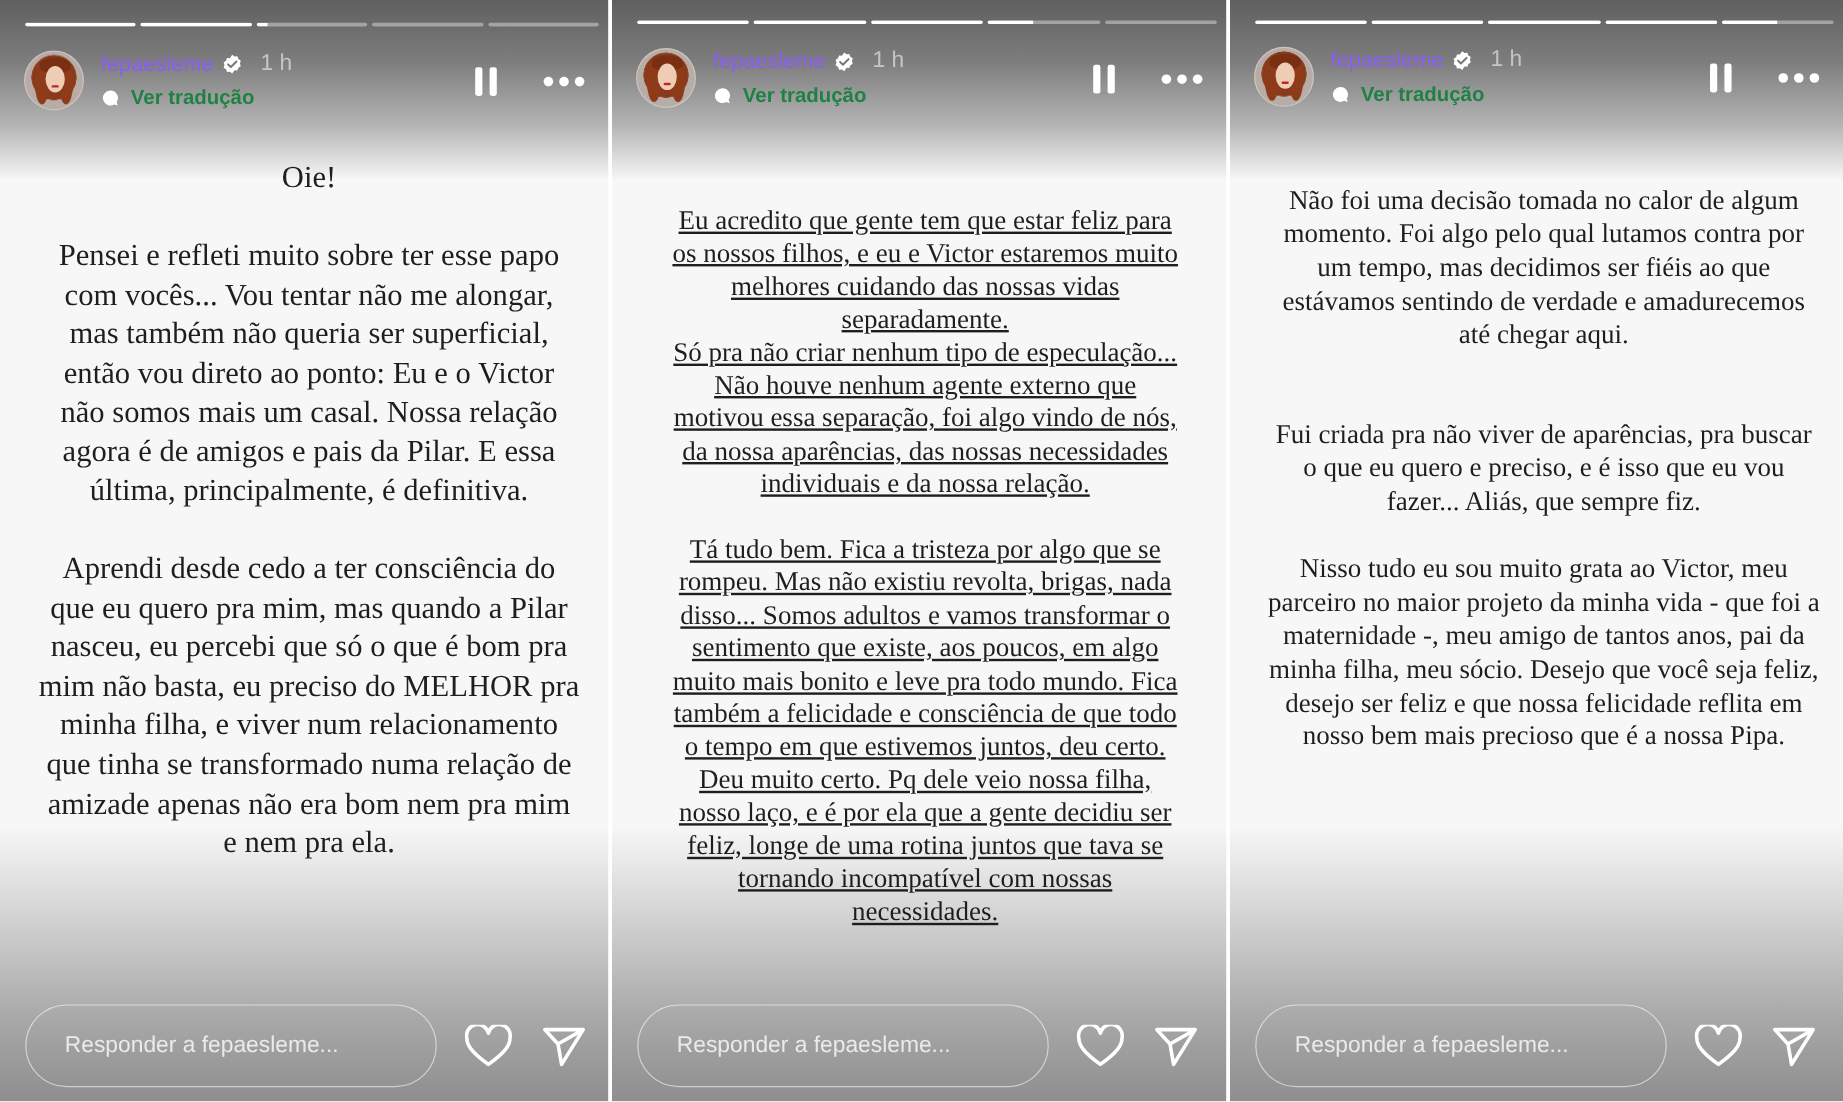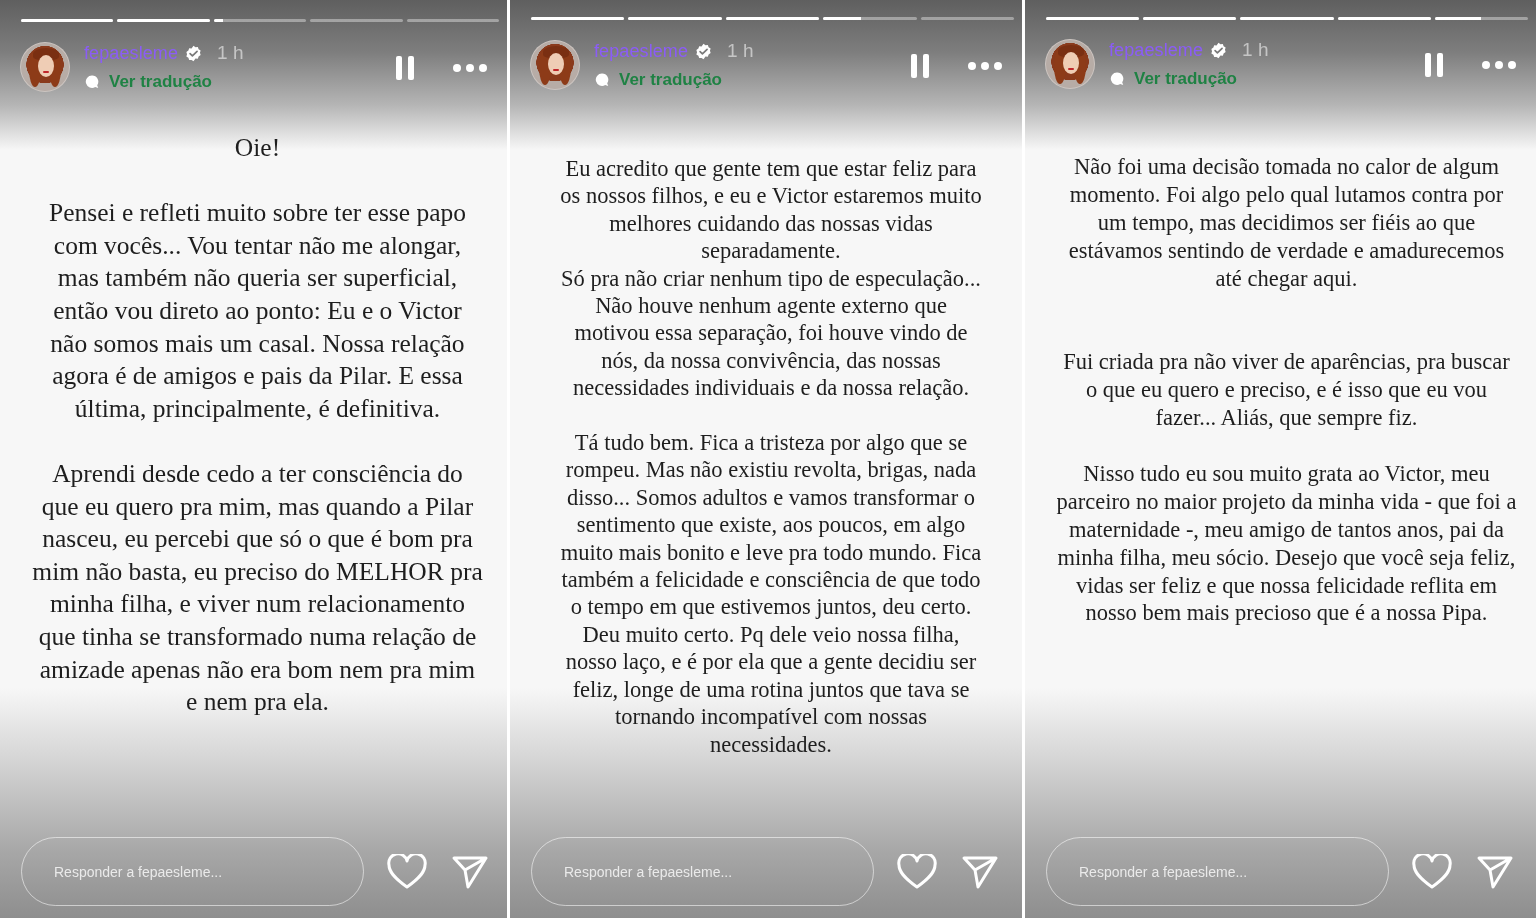--- a/index.html
+++ b/index.html
@@ -64,21 +64,21 @@
   .story-text.mid { font-size: 22.5px; line-height: 27.4px; }
   .story-text.mid .gap { height: 27.4px; }
   .story-text.right { font-size: 22.5px; line-height: 27.9px; }
   .story-text.right .gap { height: 27.9px; }
 
   .reply-bar { position: absolute; left: 21px; right: 18px; bottom: 11px; height: 70px; }
   .reply-input {
     position: absolute; left: 0; top: 0; width: 343px; height: 69px;
     border: 1.5px solid rgba(255,255,255,0.55); border-radius: 35px;
     background: transparent; color: rgba(255,255,255,0.8);
-    font-family: "Liberation Sans", sans-serif; font-size: 14px;
+    font-family: "Liberation Sans", sans-serif; font-size: 19px;
     padding-left: 32px; outline: none;
   }
   .reply-input::placeholder { color: rgba(255,255,255,0.78); }
   .heart-btn { position: absolute; left: 366px; top: 17px; width: 40px; height: 36px; cursor: pointer; }
   .send-btn { position: absolute; left: 430px; top: 17px; width: 38px; height: 36px; cursor: pointer; }
 </style>
 </head>
 <body>
 
 <div class="panel" style="left:0;width:507px;">
@@ -203,23 +203,23 @@
         <span class="l"></span>
         <span class="r"></span>
       </div>
     <div class="more-btn">
         <i></i>
         <i></i>
         <i></i>
       </div>
   </div>
 
-  <div class="story-text mid" style="top:155px;left:50px;right:40px;">
+  <div class="story-text mid" style="top:170px;left:50px;right:40px;text-decoration:underline;">
     <span class="para">Eu acredito que gente tem que estar feliz para os nossos filhos, e eu e Victor estaremos muito melhores cuidando das nossas vidas separadamente.</span>
-    <span class="para">Só pra não criar nenhum tipo de especulação... Não houve nenhum agente externo que motivou essa separação, foi houve vindo de nós, da nossa convivência, das nossas necessidades individuais e da nossa relação.</span>
+    <span class="para">Só pra não criar nenhum tipo de especulação... Não houve nenhum agente externo que motivou essa separação, foi algo vindo de nós, da nossa aparências, das nossas necessidades individuais e da nossa relação.</span>
     <span class="gap"></span>
     <span class="para">Tá tudo bem. Fica a tristeza por algo que se rompeu. Mas não existiu revolta, brigas, nada disso... Somos adultos e vamos transformar o sentimento que existe, aos poucos, em algo muito mais bonito e leve pra todo mundo. Fica também a felicidade e consciência de que todo o tempo em que estivemos juntos, deu certo. Deu muito certo. Pq dele veio nossa filha, nosso laço, e é por ela que a gente decidiu ser feliz, longe de uma rotina juntos que tava se tornando incompatível com nossas necessidades.</span>
   </div>
 
   <div class="reply-bar">
     <input class="reply-input" type="text" placeholder="Responder a fepaesleme..." style="">
     <svg class="heart-btn" viewBox="0 0 40 36">
         <path d="M20 33 C 6 23, 2 17, 2 11 A 9 9 0 0 1 20 7 A 9 9 0 0 1 38 11 C 38 17, 34 23, 20 33z" fill="none" stroke="#ffffff" stroke-width="3" stroke-linejoin="round"></path>
       </svg>
     <svg class="send-btn" viewBox="0 0 38 36">
@@ -282,21 +282,21 @@
         <i></i>
       </div>
   </div>
 
   <div class="story-text right" style="top:153px;left:30px;right:18px;">
     <span class="para">Não foi uma decisão tomada no calor de algum momento. Foi algo pelo qual lutamos contra por um tempo, mas decidimos ser fiéis ao que estávamos sentindo de verdade e amadurecemos até chegar aqui.</span>
     <span class="gap"></span>
     <span class="gap"></span>
     <span class="para">Fui criada pra não viver de aparências, pra buscar o que eu quero e preciso, e é isso que eu vou fazer... Aliás, que sempre fiz.</span>
     <span class="gap"></span>
-    <span class="para">Nisso tudo eu sou muito grata ao Victor, meu parceiro no maior projeto da minha vida - que foi a maternidade -, meu amigo de tantos anos, pai da minha filha, meu sócio. Desejo que você seja feliz, vidas ser feliz e que nossa felicidade reflita em nosso bem mais precioso que é a nossa Pipa.</span>
+    <span class="para">Nisso tudo eu sou muito grata ao Victor, meu parceiro no maior projeto da minha vida - que foi a maternidade -, meu amigo de tantos anos, pai da minha filha, meu sócio. Desejo que você seja feliz, desejo ser feliz e que nossa felicidade reflita em nosso bem mais precioso que é a nossa Pipa.</span>
   </div>
 
   <div class="reply-bar">
     <input class="reply-input" type="text" placeholder="Responder a fepaesleme..." style="">
     <svg class="heart-btn" viewBox="0 0 40 36">
         <path d="M20 33 C 6 23, 2 17, 2 11 A 9 9 0 0 1 20 7 A 9 9 0 0 1 38 11 C 38 17, 34 23, 20 33z" fill="none" stroke="#ffffff" stroke-width="3" stroke-linejoin="round"></path>
       </svg>
     <svg class="send-btn" viewBox="0 0 38 36">
         <path d="M3 4 L35 4 L17 33 L14 16 Z M14 16 L35 4" fill="none" stroke="#ffffff" stroke-width="3" stroke-linejoin="round"></path>
       </svg>

